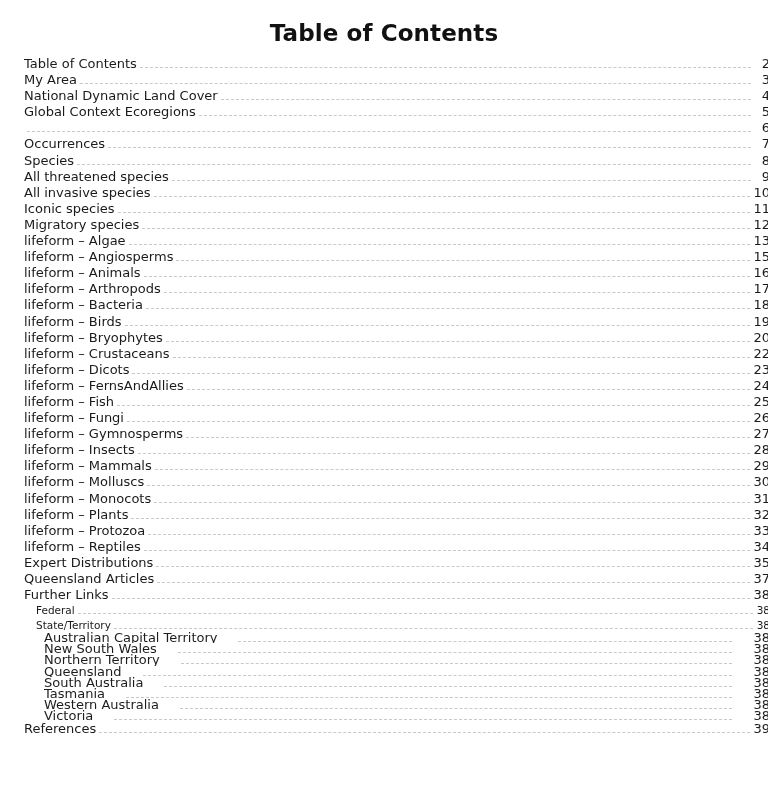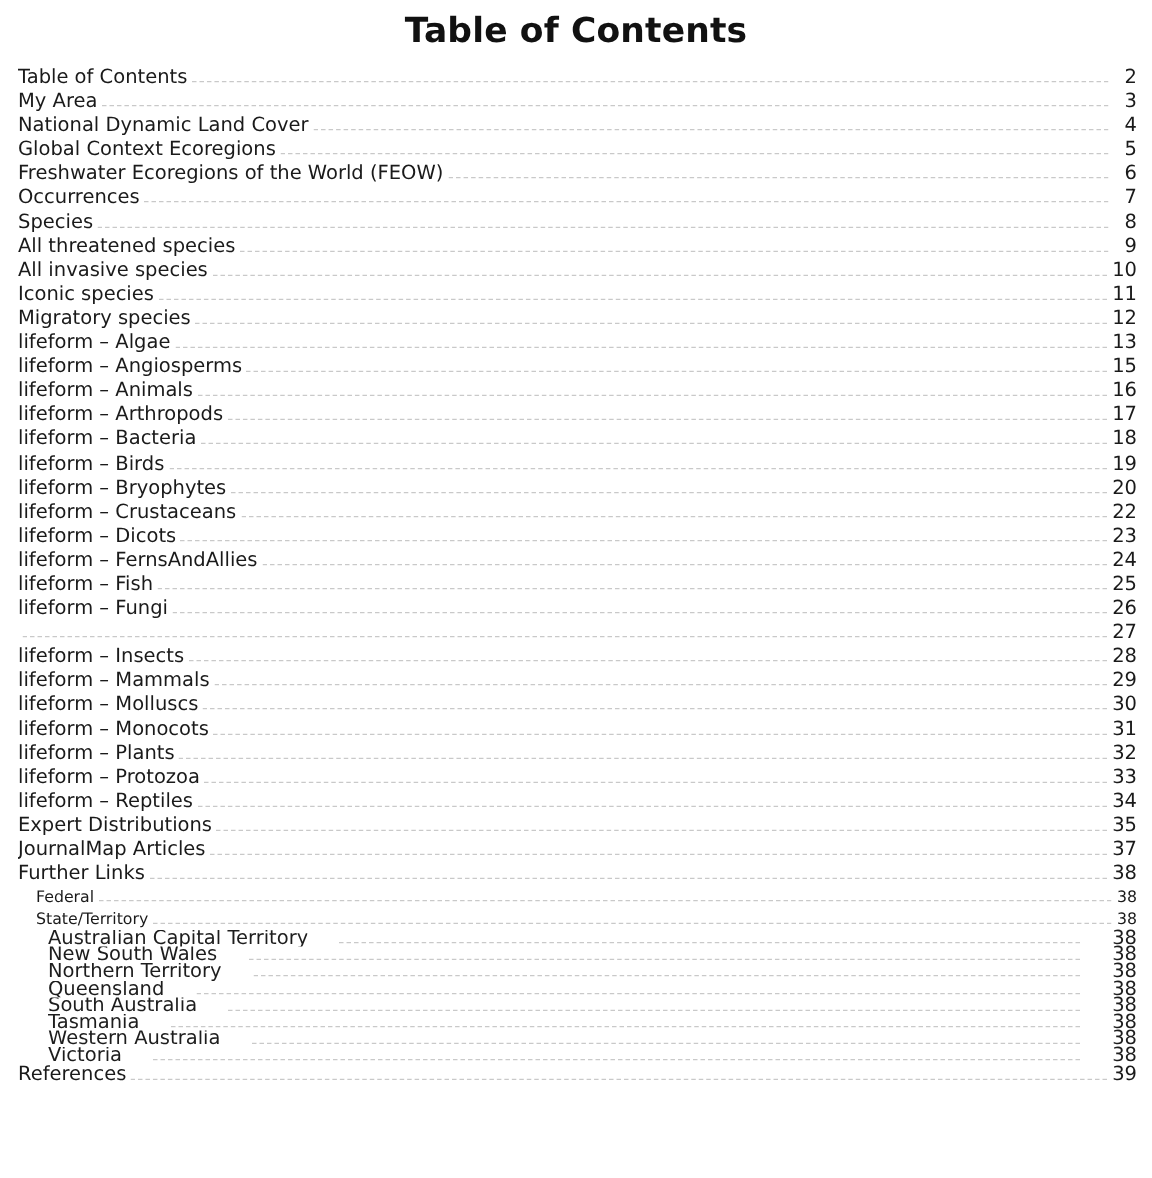--- a/index.html
+++ b/index.html
@@ -15,21 +15,21 @@
     font-family: "DejaVu Sans", "Liberation Sans", sans-serif;
     color: #1a1a1a;
     -webkit-font-smoothing: antialiased;
   }
 
   #page {
     width: 768px;
     height: 785px;
     position: relative;
     box-sizing: border-box;
-    padding: 0;
+    padding: 12px;
   }
 
   
   .toc-title {
     text-align: center;
     font-size: 23px;
     font-weight: bold;
     letter-spacing: 0.1px;
     color: #111111;
     margin: 0;
@@ -139,21 +139,20 @@
         <span class="toc-label">National Dynamic Land Cover</span>
         <span class="toc-leader"></span>
         <span class="toc-page">4</span>
       </div>
       <div class="toc-row lvl0">
         <span class="toc-label">Global Context Ecoregions</span>
         <span class="toc-leader"></span>
         <span class="toc-page">5</span>
       </div>
       <div class="toc-row lvl0">
-        <span class="toc-label">Freshwater Ecoregions of the World (FEOW)</span>
         <span class="toc-leader"></span>
         <span class="toc-page">6</span>
       </div>
       <div class="toc-row lvl0">
         <span class="toc-label">Occurrences</span>
         <span class="toc-leader"></span>
         <span class="toc-page">7</span>
       </div>
       <div class="toc-row lvl0">
         <span class="toc-label">Species</span>
@@ -234,20 +233,21 @@
         <span class="toc-label">lifeform – Fish</span>
         <span class="toc-leader"></span>
         <span class="toc-page">25</span>
       </div>
       <div class="toc-row lvl0">
         <span class="toc-label">lifeform – Fungi</span>
         <span class="toc-leader"></span>
         <span class="toc-page">26</span>
       </div>
       <div class="toc-row lvl0">
+        <span class="toc-label">lifeform – Gymnosperms</span>
         <span class="toc-leader"></span>
         <span class="toc-page">27</span>
       </div>
       <div class="toc-row lvl0">
         <span class="toc-label">lifeform – Insects</span>
         <span class="toc-leader"></span>
         <span class="toc-page">28</span>
       </div>
       <div class="toc-row lvl0">
         <span class="toc-label">lifeform – Mammals</span>
@@ -278,21 +278,21 @@
         <span class="toc-label">lifeform – Reptiles</span>
         <span class="toc-leader"></span>
         <span class="toc-page">34</span>
       </div>
       <div class="toc-row lvl0">
         <span class="toc-label">Expert Distributions</span>
         <span class="toc-leader"></span>
         <span class="toc-page">35</span>
       </div>
       <div class="toc-row lvl0">
-        <span class="toc-label">JournalMap Articles</span>
+        <span class="toc-label">Queensland Articles</span>
         <span class="toc-leader"></span>
         <span class="toc-page">37</span>
       </div>
       <div class="toc-row lvl0">
         <span class="toc-label">Further Links</span>
         <span class="toc-leader"></span>
         <span class="toc-page">38</span>
       </div>
       <div class="toc-row lvl1">
         <span class="toc-label">Federal</span>

